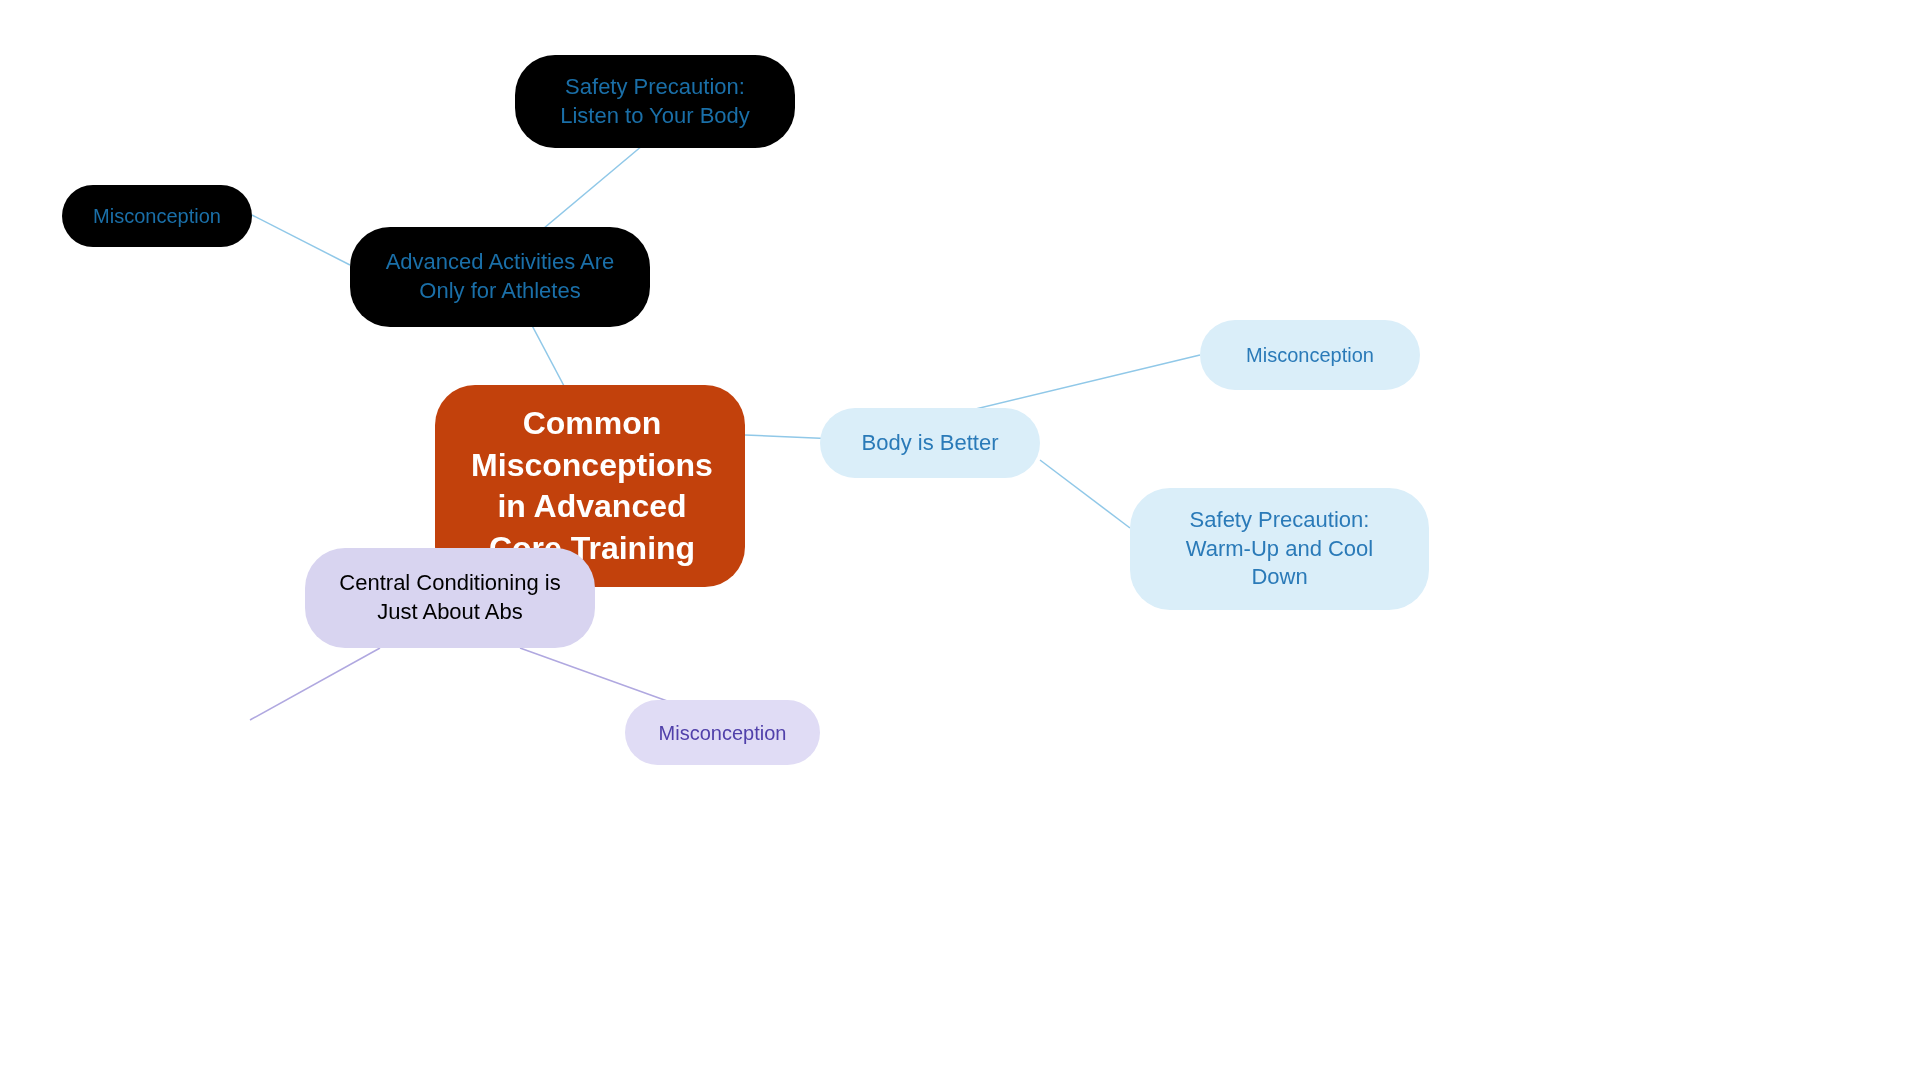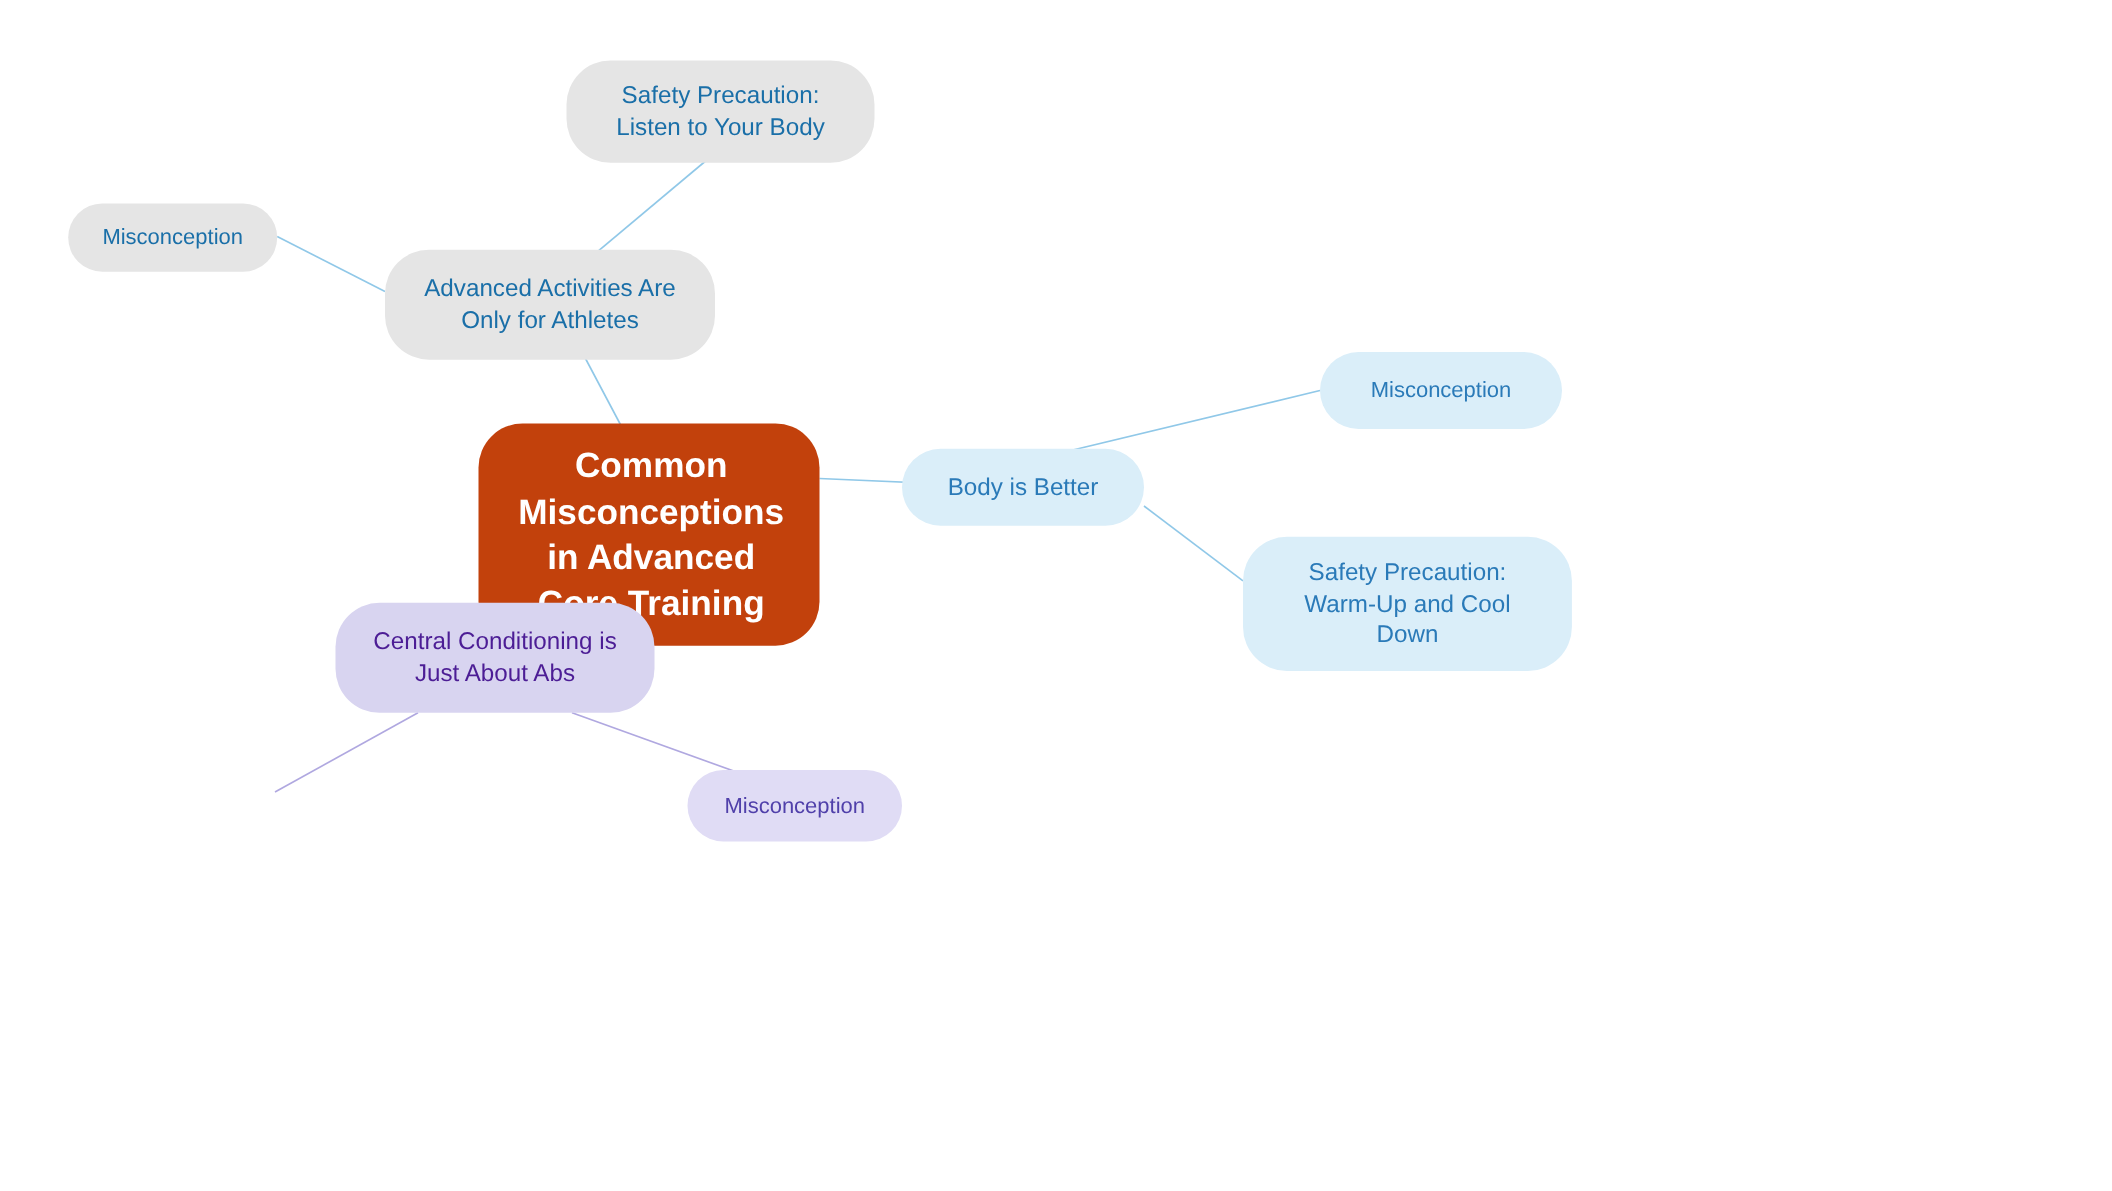--- a/index.html
+++ b/index.html
@@ -49,35 +49,35 @@
       font-weight: 600;
       width: 310px;
       min-height: 100px;
       left: 435px;
       top: 385px;
       padding-left: 32px;
     }
 
     
     .node-blue {
-      background: #e5e5e5;
+      background: #000000;
       color: #1a6fa8;
       border: none;
     }
 
     
     .node-light-blue {
       background: #daeef9;
       color: #2a7ab8;
     }
 
     
     .node-purple {
       background: #d8d4f0;
-      color: #4c1d95;
+      color: #000000;
     }
 
     
     .node-light-purple {
       background: #e0dcf5;
       color: #5040aa;
     }
 
     
     .node-safety-top {

